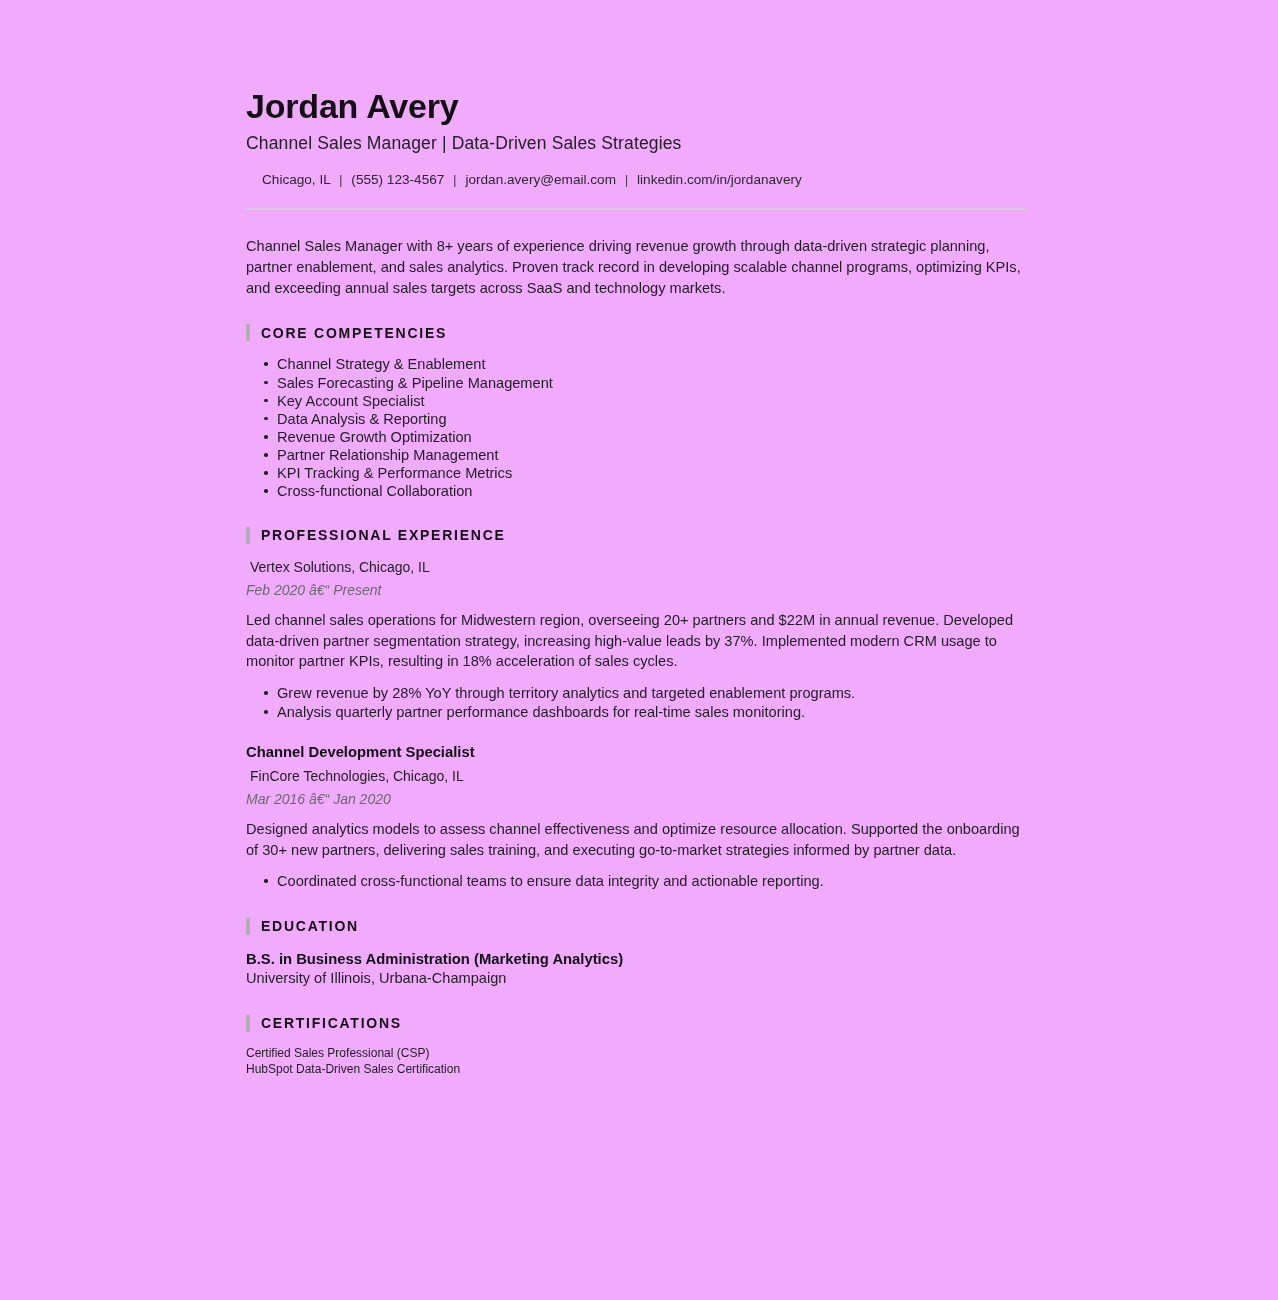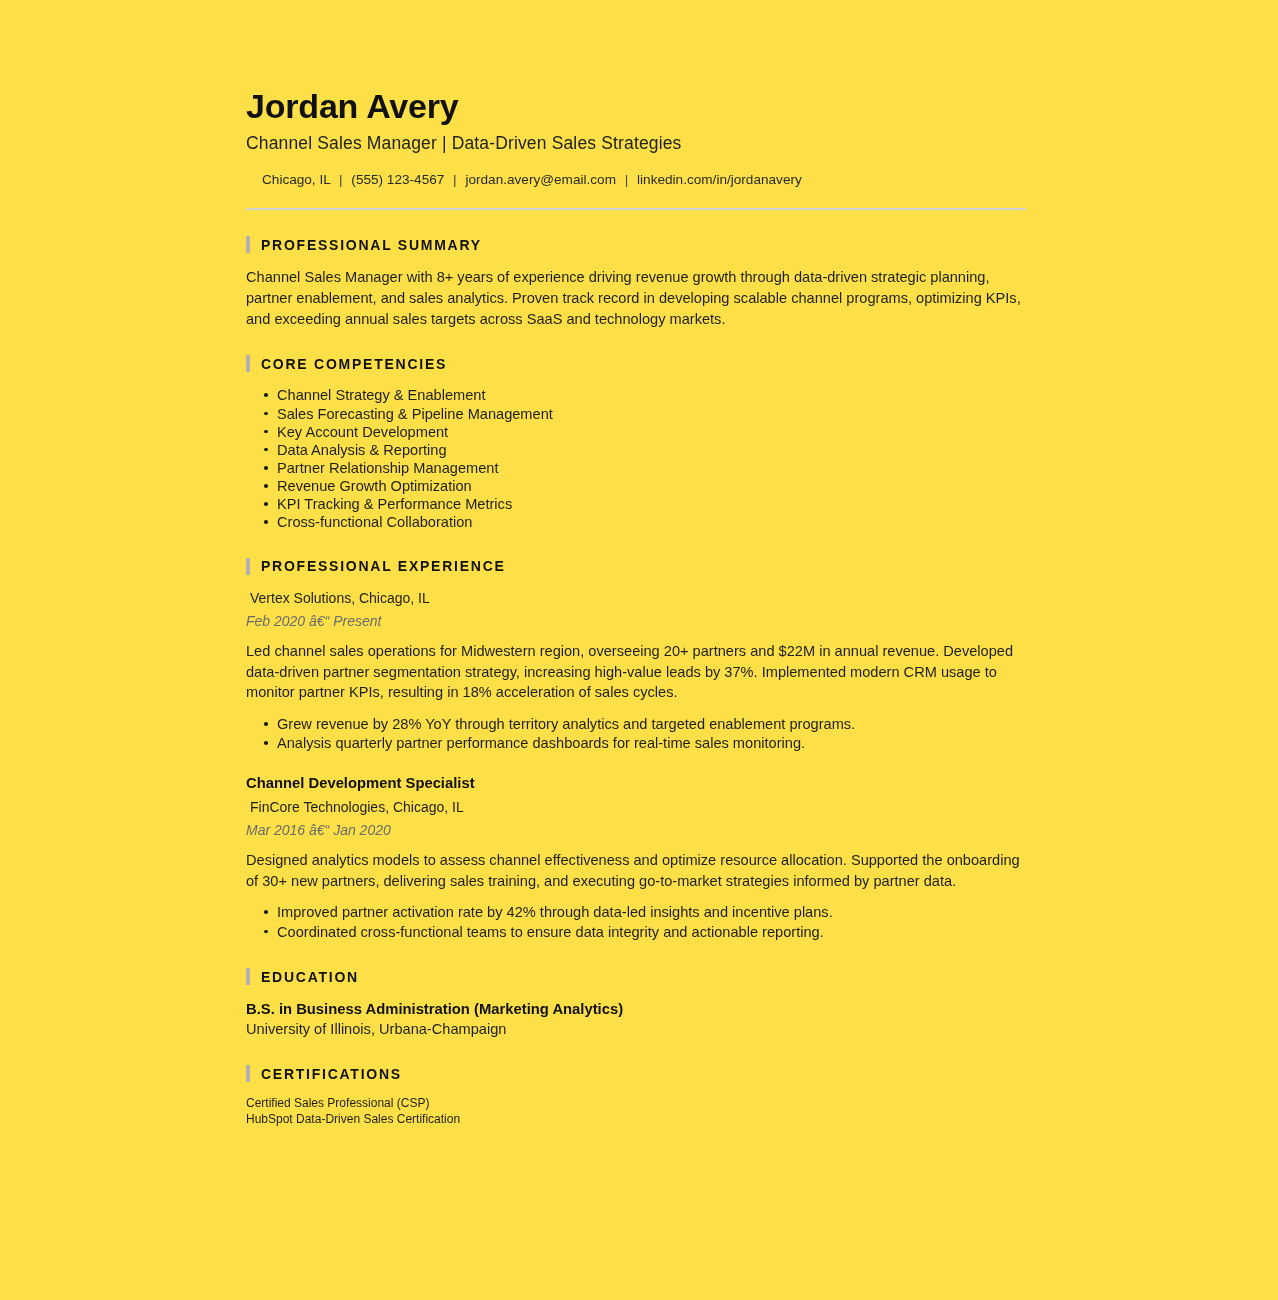--- a/index.html
+++ b/index.html
@@ -13,21 +13,21 @@
     font-family: "Liberation Sans", sans-serif;
     color: #1a1a1a;
     -webkit-font-smoothing: antialiased;
     overflow: hidden;
   }
 
   .page {
     position: relative;
     width: 1278px;
     height: 1300px;
-    background: #fde047;
+    background: #f0abfc;
     text-decoration: underline;
   }
 
   .resume {
     position: absolute;
     left: 246px;
     top: 86px;
     width: 782px;
   }
 
@@ -196,39 +196,35 @@
         <span>(555) 123-4567</span>
         <span class="sep">|</span>
         <span>jordan.avery@email.com</span>
         <span class="sep">|</span>
         <span>linkedin.com/in/jordanavery</span>
       </div>
       <div class="header-rule"></div>
     </header>
 
     <section class="section">
-      <div class="section-heading">
-        <span class="accent-bar"></span>
-        <span class="section-title">PROFESSIONAL SUMMARY</span>
-      </div>
       <p class="body-text">Channel Sales Manager with 8+ years of experience driving revenue growth through data-driven strategic planning, partner enablement, and sales analytics. Proven track record in developing scalable channel programs, optimizing KPIs, and exceeding annual sales targets across SaaS and technology markets.</p>
     </section>
 
     <section class="section">
       <div class="section-heading">
         <span class="accent-bar"></span>
         <span class="section-title">CORE COMPETENCIES</span>
       </div>
       <ul class="bullets">
         <li>Channel Strategy &amp; Enablement</li>
         <li>Sales Forecasting &amp; Pipeline Management</li>
-        <li>Key Account Development</li>
+        <li>Key Account Specialist</li>
         <li>Data Analysis &amp; Reporting</li>
+        <li>Revenue Growth Optimization</li>
         <li>Partner Relationship Management</li>
-        <li>Revenue Growth Optimization</li>
         <li>KPI Tracking &amp; Performance Metrics</li>
         <li>Cross-functional Collaboration</li>
       </ul>
     </section>
 
     <section class="section">
       <div class="section-heading">
         <span class="accent-bar"></span>
         <span class="section-title">PROFESSIONAL EXPERIENCE</span>
       </div>
@@ -242,21 +238,20 @@
           <li>Analysis quarterly partner performance dashboards for real-time sales monitoring.</li>
         </ul>
       </div>
 
       <div class="job">
         <div class="job-title">Channel Development Specialist</div>
         <div class="job-company">FinCore Technologies, Chicago, IL</div>
         <div class="job-dates">Mar 2016 â€“ Jan 2020</div>
         <p class="body-text job-summary">Designed analytics models to assess channel effectiveness and optimize resource allocation. Supported the onboarding of 30+ new partners, delivering sales training, and executing go-to-market strategies informed by partner data.</p>
         <ul class="bullets roomy">
-          <li>Improved partner activation rate by 42% through data-led insights and incentive plans.</li>
           <li>Coordinated cross-functional teams to ensure data integrity and actionable reporting.</li>
         </ul>
       </div>
     </section>
 
     <section class="section">
       <div class="section-heading">
         <span class="accent-bar"></span>
         <span class="section-title">EDUCATION</span>
       </div>

